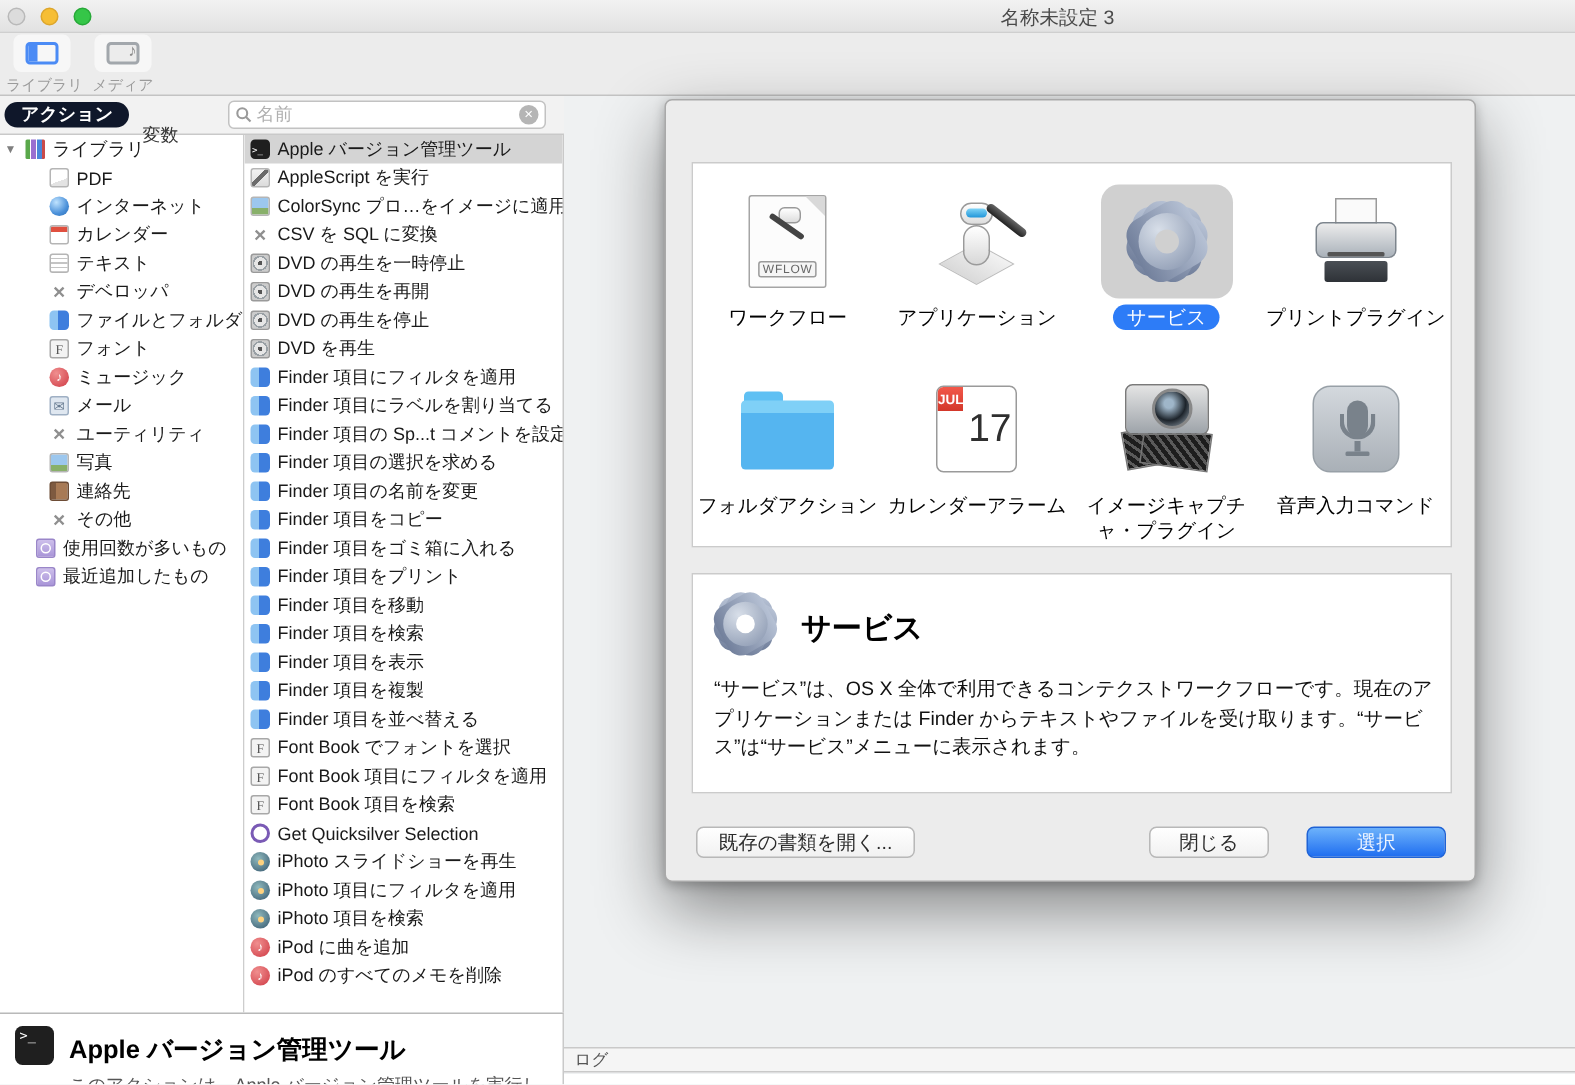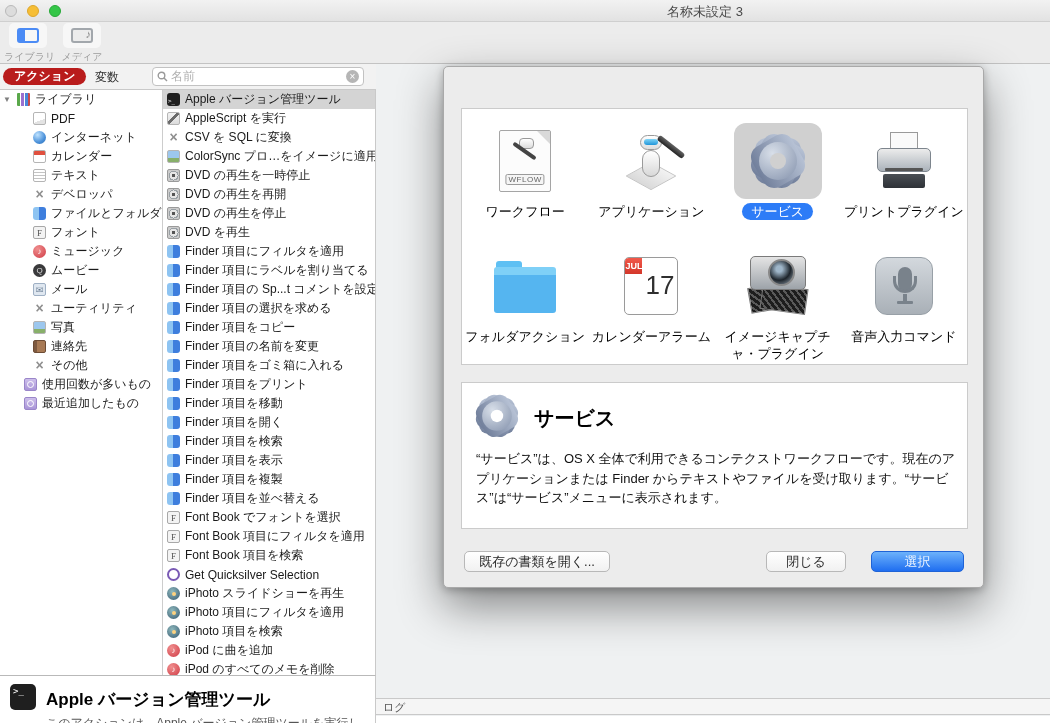--- a/index.html
+++ b/index.html
@@ -26,22 +26,22 @@
   .tool-btn .lbl { font-size:10px; color:#9b9b9b; margin-top:2px; white-space:nowrap; }
   .tb-lib { position:relative; width:22px; height:15px; border:2px solid #4b8bf5; border-radius:3px; }
   .tb-lib::before { content:""; position:absolute; left:0; top:0; bottom:0; width:6px; background:#4b8bf5; }
   .tb-media { position:relative; width:22px; height:15px; border:2px solid #a2a7ac; border-radius:3px; background:#ececec; }
   .tb-media::before { content:"\266A"; position:absolute; right:0px; top:-2px; font-size:11px; color:#8a8a8a; }
 
   
   .filterbar { position:absolute; top:64px; left:0; width:376px; height:26px;
     background:#f2f2f2; border-bottom:1px solid #c9c9c9; z-index:20; }
   .seg-pill { position:absolute; left:3px; top:4px; height:17px; line-height:17px;
-    padding:0 11px; border-radius:9px; background:#b91c1c; color:#fff; font-size:12px; font-weight:bold; }
-  .seg-plain { position:absolute; left:95px; top:5px; font-size:12px; color:#333; }
+    padding:0 11px; border-radius:9px; background:#0f172a; color:#fff; font-size:12px; font-weight:bold; }
+  .seg-plain { position:absolute; left:95px; top:18px; font-size:12px; color:#333; }
   .searchbox { position:absolute; left:152px; top:3px; width:212px; height:19px;
     background:#fff; border:1px solid #c2c2c2; border-radius:4px;
     display:flex; align-items:center; padding:0 4px; }
   .searchbox .ph { flex:1; font-size:12px; color:#b0b0b0; margin-left:3px; }
   .clearbtn { width:13px; height:13px; border-radius:50%; background:#b5b5b5;
     display:flex; align-items:center; justify-content:center; color:#fff; font-size:10px; line-height:13px; }
 
   
   .sidebar { position:absolute; top:90px; left:0; width:163px; height:585px;
     background:#fff; border-right:1px solid #cdcdcd; overflow:hidden; z-index:15; }
@@ -291,24 +291,20 @@
       </div>
     <div class="srow lvl-child">
         <span class="ic ic-font"></span>
         <span>フォント</span>
       </div>
     <div class="srow lvl-child">
         <span class="ic ic-music"></span>
         <span>ミュージック</span>
       </div>
     <div class="srow lvl-child">
-        <span class="ic ic-qt"></span>
-        <span>ムービー</span>
-      </div>
-    <div class="srow lvl-child">
         <span class="ic ic-mail"></span>
         <span>メール</span>
       </div>
     <div class="srow lvl-child">
         <span class="ic ic-x"></span>
         <span>ユーティリティ</span>
       </div>
     <div class="srow lvl-child">
         <span class="ic ic-photo"></span>
         <span>写真</span>
@@ -334,28 +330,28 @@
   <div class="alist">
     <div class="arow selected">
         <span class="ic ic-term"></span>
         <span>Apple バージョン管理ツール</span>
       </div>
     <div class="arow">
         <span class="ic ic-script"></span>
         <span>AppleScript を実行</span>
       </div>
     <div class="arow">
+        <span class="ic ic-photo"></span>
+        <span>ColorSync プロ…をイメージに適用</span>
+      </div>
+    <div class="arow">
         <span class="ic ic-x"></span>
         <span>CSV を SQL に変換</span>
       </div>
     <div class="arow">
-        <span class="ic ic-photo"></span>
-        <span>ColorSync プロ…をイメージに適用</span>
-      </div>
-    <div class="arow">
         <span class="ic ic-dvd"></span>
         <span>DVD の再生を一時停止</span>
       </div>
     <div class="arow">
         <span class="ic ic-dvd"></span>
         <span>DVD の再生を再開</span>
       </div>
     <div class="arow">
         <span class="ic ic-dvd"></span>
         <span>DVD の再生を停止</span>
@@ -375,41 +371,37 @@
     <div class="arow">
         <span class="ic ic-finder"></span>
         <span>Finder 項目の Sp...t コメントを設定</span>
       </div>
     <div class="arow">
         <span class="ic ic-finder"></span>
         <span>Finder 項目の選択を求める</span>
       </div>
     <div class="arow">
         <span class="ic ic-finder"></span>
+        <span>Finder 項目の名前を変更</span>
+      </div>
+    <div class="arow">
+        <span class="ic ic-finder"></span>
         <span>Finder 項目をコピー</span>
       </div>
     <div class="arow">
         <span class="ic ic-finder"></span>
-        <span>Finder 項目の名前を変更</span>
-      </div>
-    <div class="arow">
-        <span class="ic ic-finder"></span>
         <span>Finder 項目をゴミ箱に入れる</span>
       </div>
     <div class="arow">
         <span class="ic ic-finder"></span>
         <span>Finder 項目をプリント</span>
       </div>
     <div class="arow">
         <span class="ic ic-finder"></span>
         <span>Finder 項目を移動</span>
-      </div>
-    <div class="arow">
-        <span class="ic ic-finder"></span>
-        <span>Finder 項目を開く</span>
       </div>
     <div class="arow">
         <span class="ic ic-finder"></span>
         <span>Finder 項目を検索</span>
       </div>
     <div class="arow">
         <span class="ic ic-finder"></span>
         <span>Finder 項目を表示</span>
       </div>
     <div class="arow">

